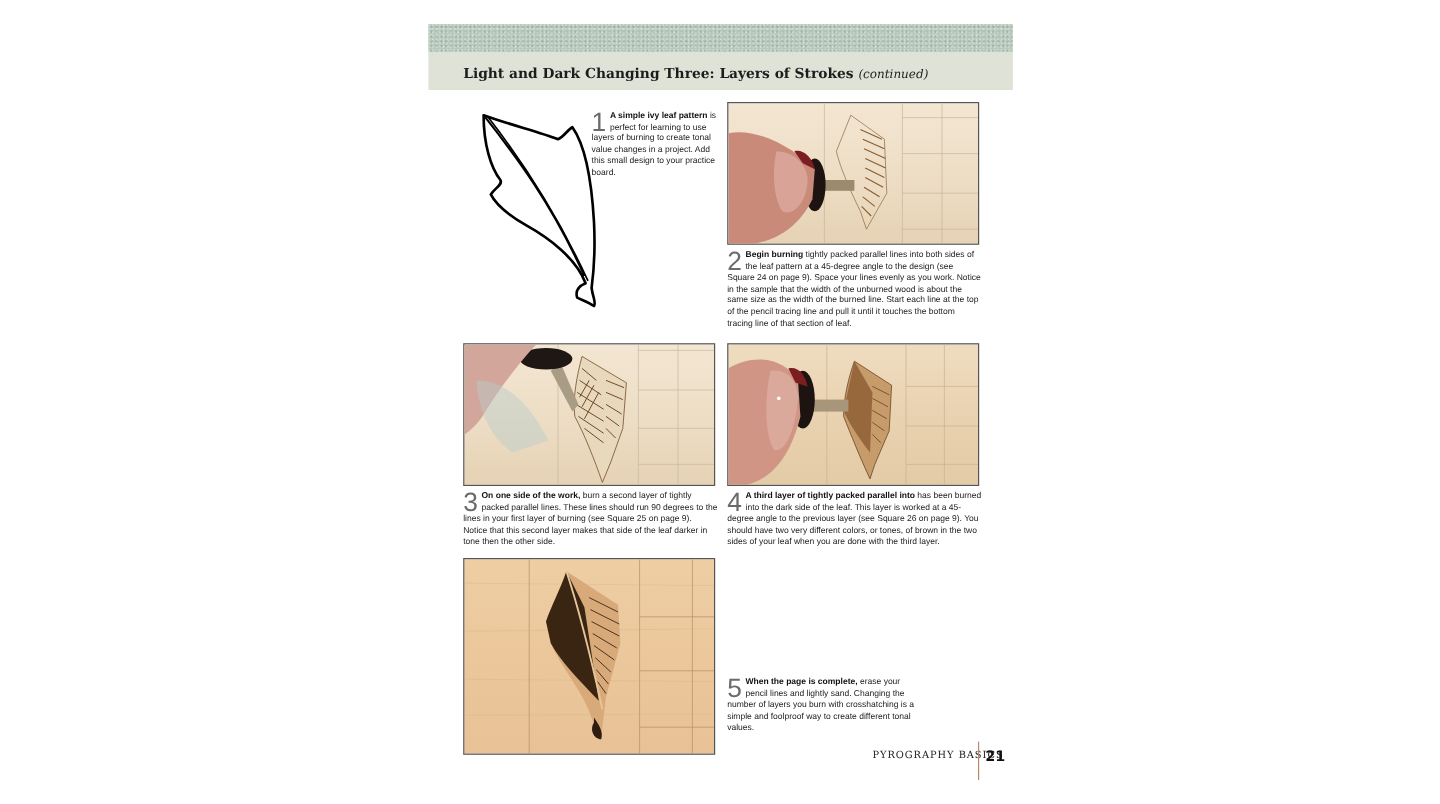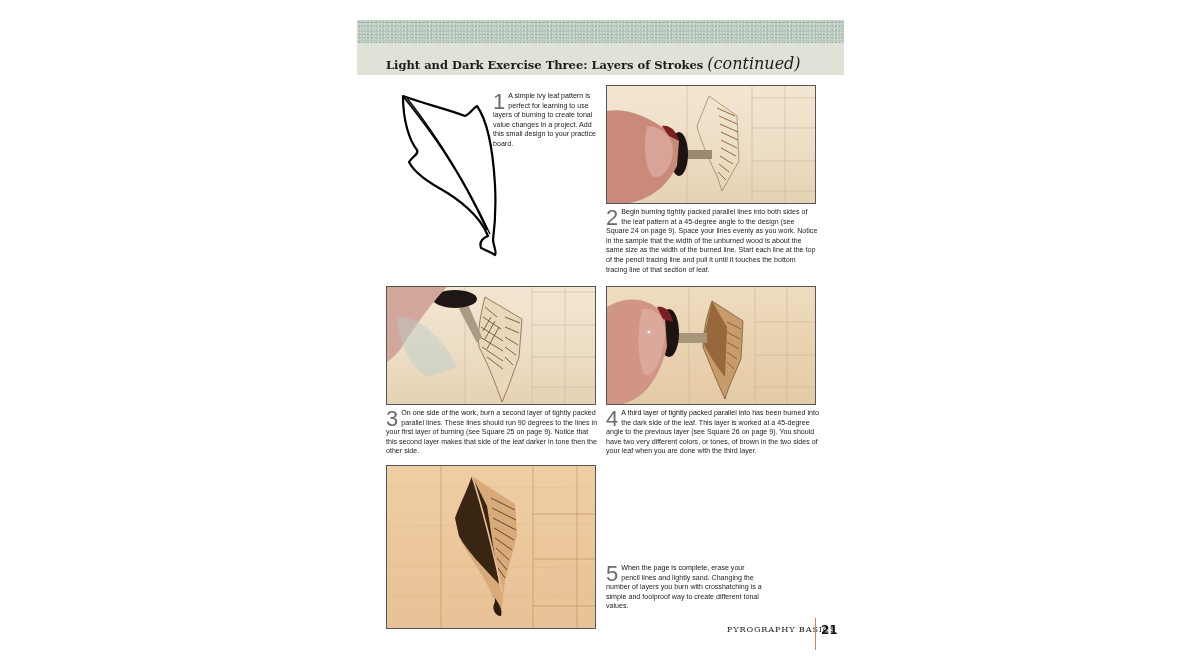--- a/index.html
+++ b/index.html
@@ -7,45 +7,45 @@
     .page { position: absolute; left: 357px; top: 20px; width: 487px; height: 650px; background: #ffffff; }
     .header { position: absolute; left: 0; top: 0; width: 487px; height: 55px; background: #dfe2d6; }
     .texture { position: absolute; left: 0; top: 0; width: 487px; height: 23px;
       background-color: #b7c9bd;
       background-image:
         radial-gradient(circle at 20% 30%, rgba(255,255,255,0.35) 0.6px, transparent 1.2px),
         radial-gradient(circle at 70% 60%, rgba(90,110,95,0.35) 0.6px, transparent 1.2px),
         radial-gradient(circle at 45% 80%, rgba(240,245,235,0.4) 0.5px, transparent 1px);
       background-size: 3px 3px, 4px 4px, 5px 5px; }
     .title { position: absolute; left: 29px; top: 34px; font-family: "DejaVu Serif", serif; font-weight: bold; font-size: 11.5px; color: #1c1c1c; white-space: nowrap; }
-    .title .cont { font-weight: normal; font-style: italic; font-size: 16px; }
+    .title .cont { font-weight: normal; font-style: italic; font-size: 10px; }
 
     .step { position: absolute; font-family: "Liberation Sans", sans-serif; font-size: 7.1px; line-height: 9.6px; color: #222; }
     .step .num { float: left; font-family: "Liberation Sans", sans-serif; font-size: 22px; line-height: 18px; color: #6b6b6b; margin-right: 3px; margin-top: 1px; }
-    .step b { font-weight: normal; color: #111; margin-top: 36px; }
+    .step b { font-weight: bold; color: #111; margin-top: 36px; }
 
     .photo { position: absolute; border: 1px solid #555; overflow: hidden; box-sizing: border-box; }
     .wood { background: linear-gradient(180deg, #efdcc0 0%, #e9d2b0 50%, #e4cba7 100%); }
     .wood-light { background: linear-gradient(180deg, #f3e6d2 0%, #ecdcc3 60%, #e6d2b4 100%); }
     .wood-dark { background: linear-gradient(180deg, #efcea4 0%, #ebc79b 50%, #e8c296 100%); }
     .photo svg { position: absolute; left: 0; top: 0; }
 
     .footer { position: absolute; left: 370px; top: 604px; font-family: "DejaVu Serif", serif; font-size: 8.2px; letter-spacing: 0.8px; color: #222; white-space: nowrap; }
     .footer-rule { position: absolute; left: 458px; top: 598px; width: 1px; height: 32px; background: #b9896a; }
     .footer-page { position: absolute; left: 464px; top: 603px; font-family: "DejaVu Sans", sans-serif; font-weight: bold; font-size: 12px; color: #111; }
   </style>
 </head>
 <body>
 
 <div class="page">
 
   <div class="header">
     <div class="texture"></div>
     <div class="title">
-      <span>Light and Dark Exercise Three: Layers of Strokes</span>
+      <span>Light and Dark Changing Three: Layers of Strokes</span>
       <span class="cont">(continued)</span>
     </div>
   </div>
 
   <svg style="position:absolute;left:38px;top:70px;" width="110" height="168" viewBox="0 0 110 168">
     <path d="M8 6 C 30 14, 55 20, 70 26 C 75 24, 78 18, 82 16 C 92 30, 98 60, 100 95 C 101 115, 100 135, 98 150 C 99 158, 102 162, 100 165 C 96 162, 90 160, 86 158 C 84 152, 88 148, 93 146 C 85 125, 62 108, 44 98 C 30 90, 18 80, 14 72 C 18 66, 24 64, 22 60 C 14 50, 8 30, 8 6 Z" fill="none" stroke="#000" stroke-width="2.2" stroke-linejoin="round"></path>
     <path d="M8 6 C 35 40, 65 80, 92 140" fill="none" stroke="#000" stroke-width="1.8"></path>
     <path d="M12 8 C 40 44, 70 90, 95 144" fill="none" stroke="#000" stroke-width="1.4"></path>
   </svg>
 

